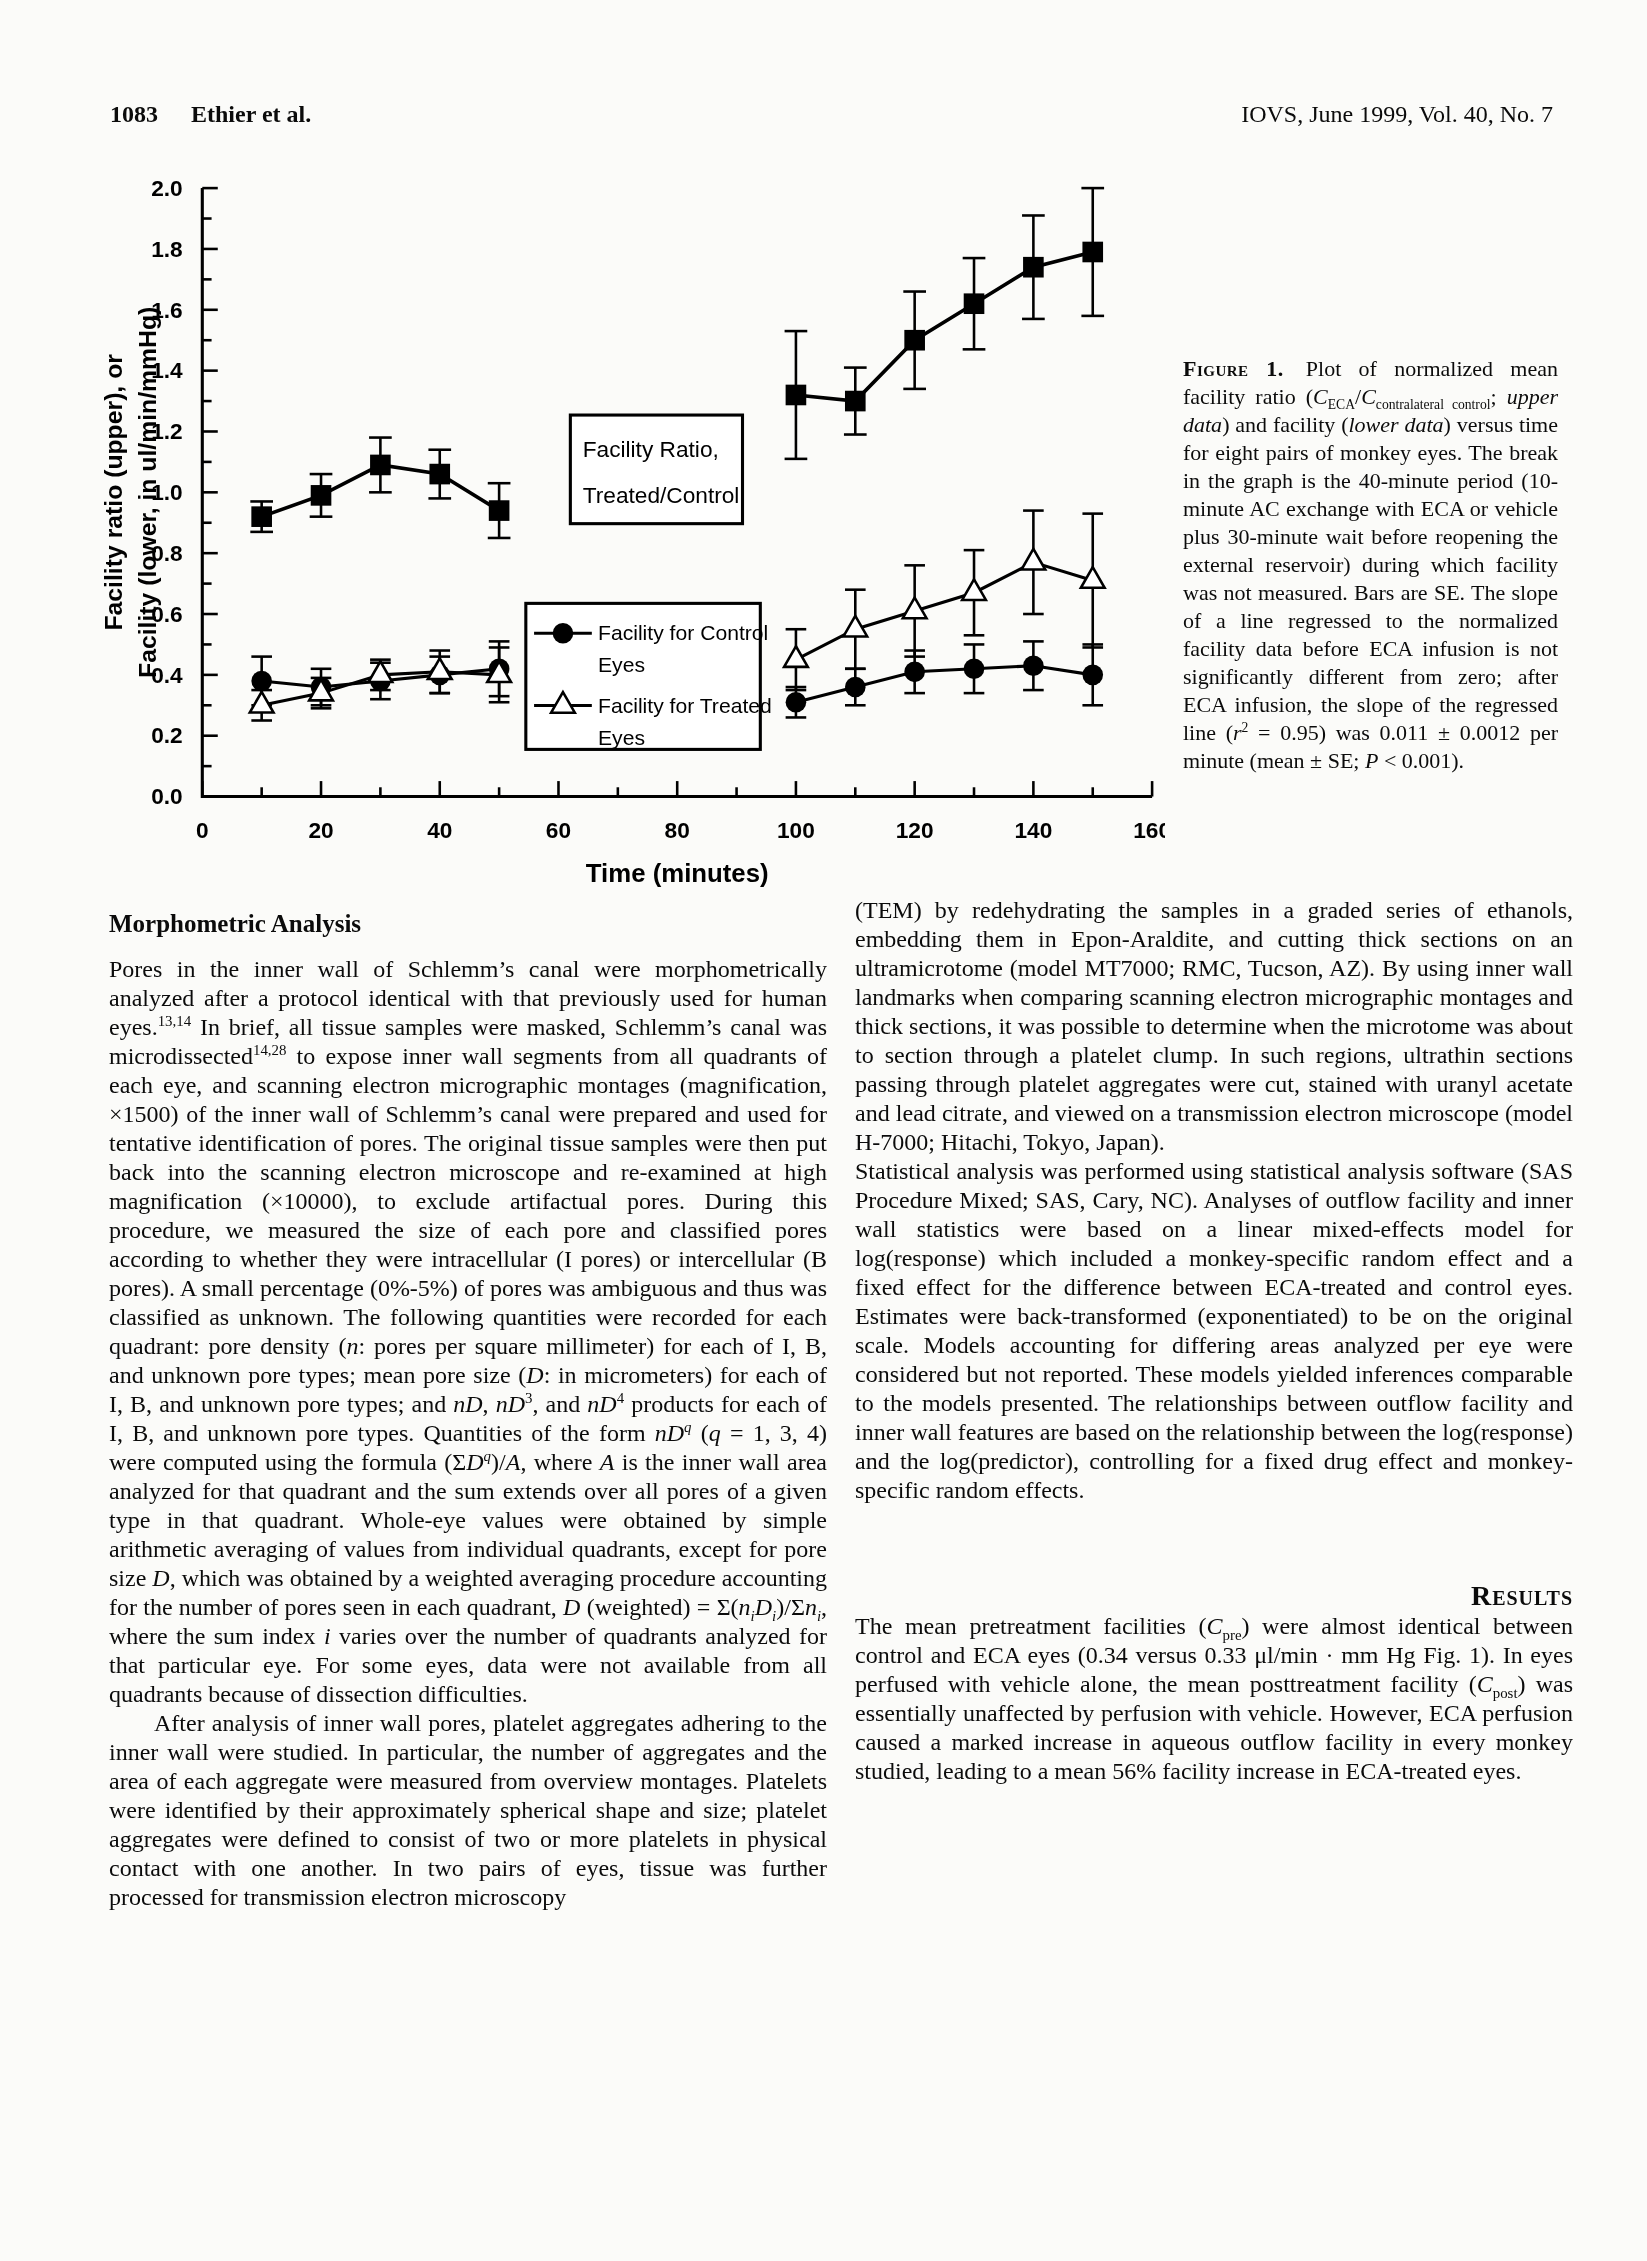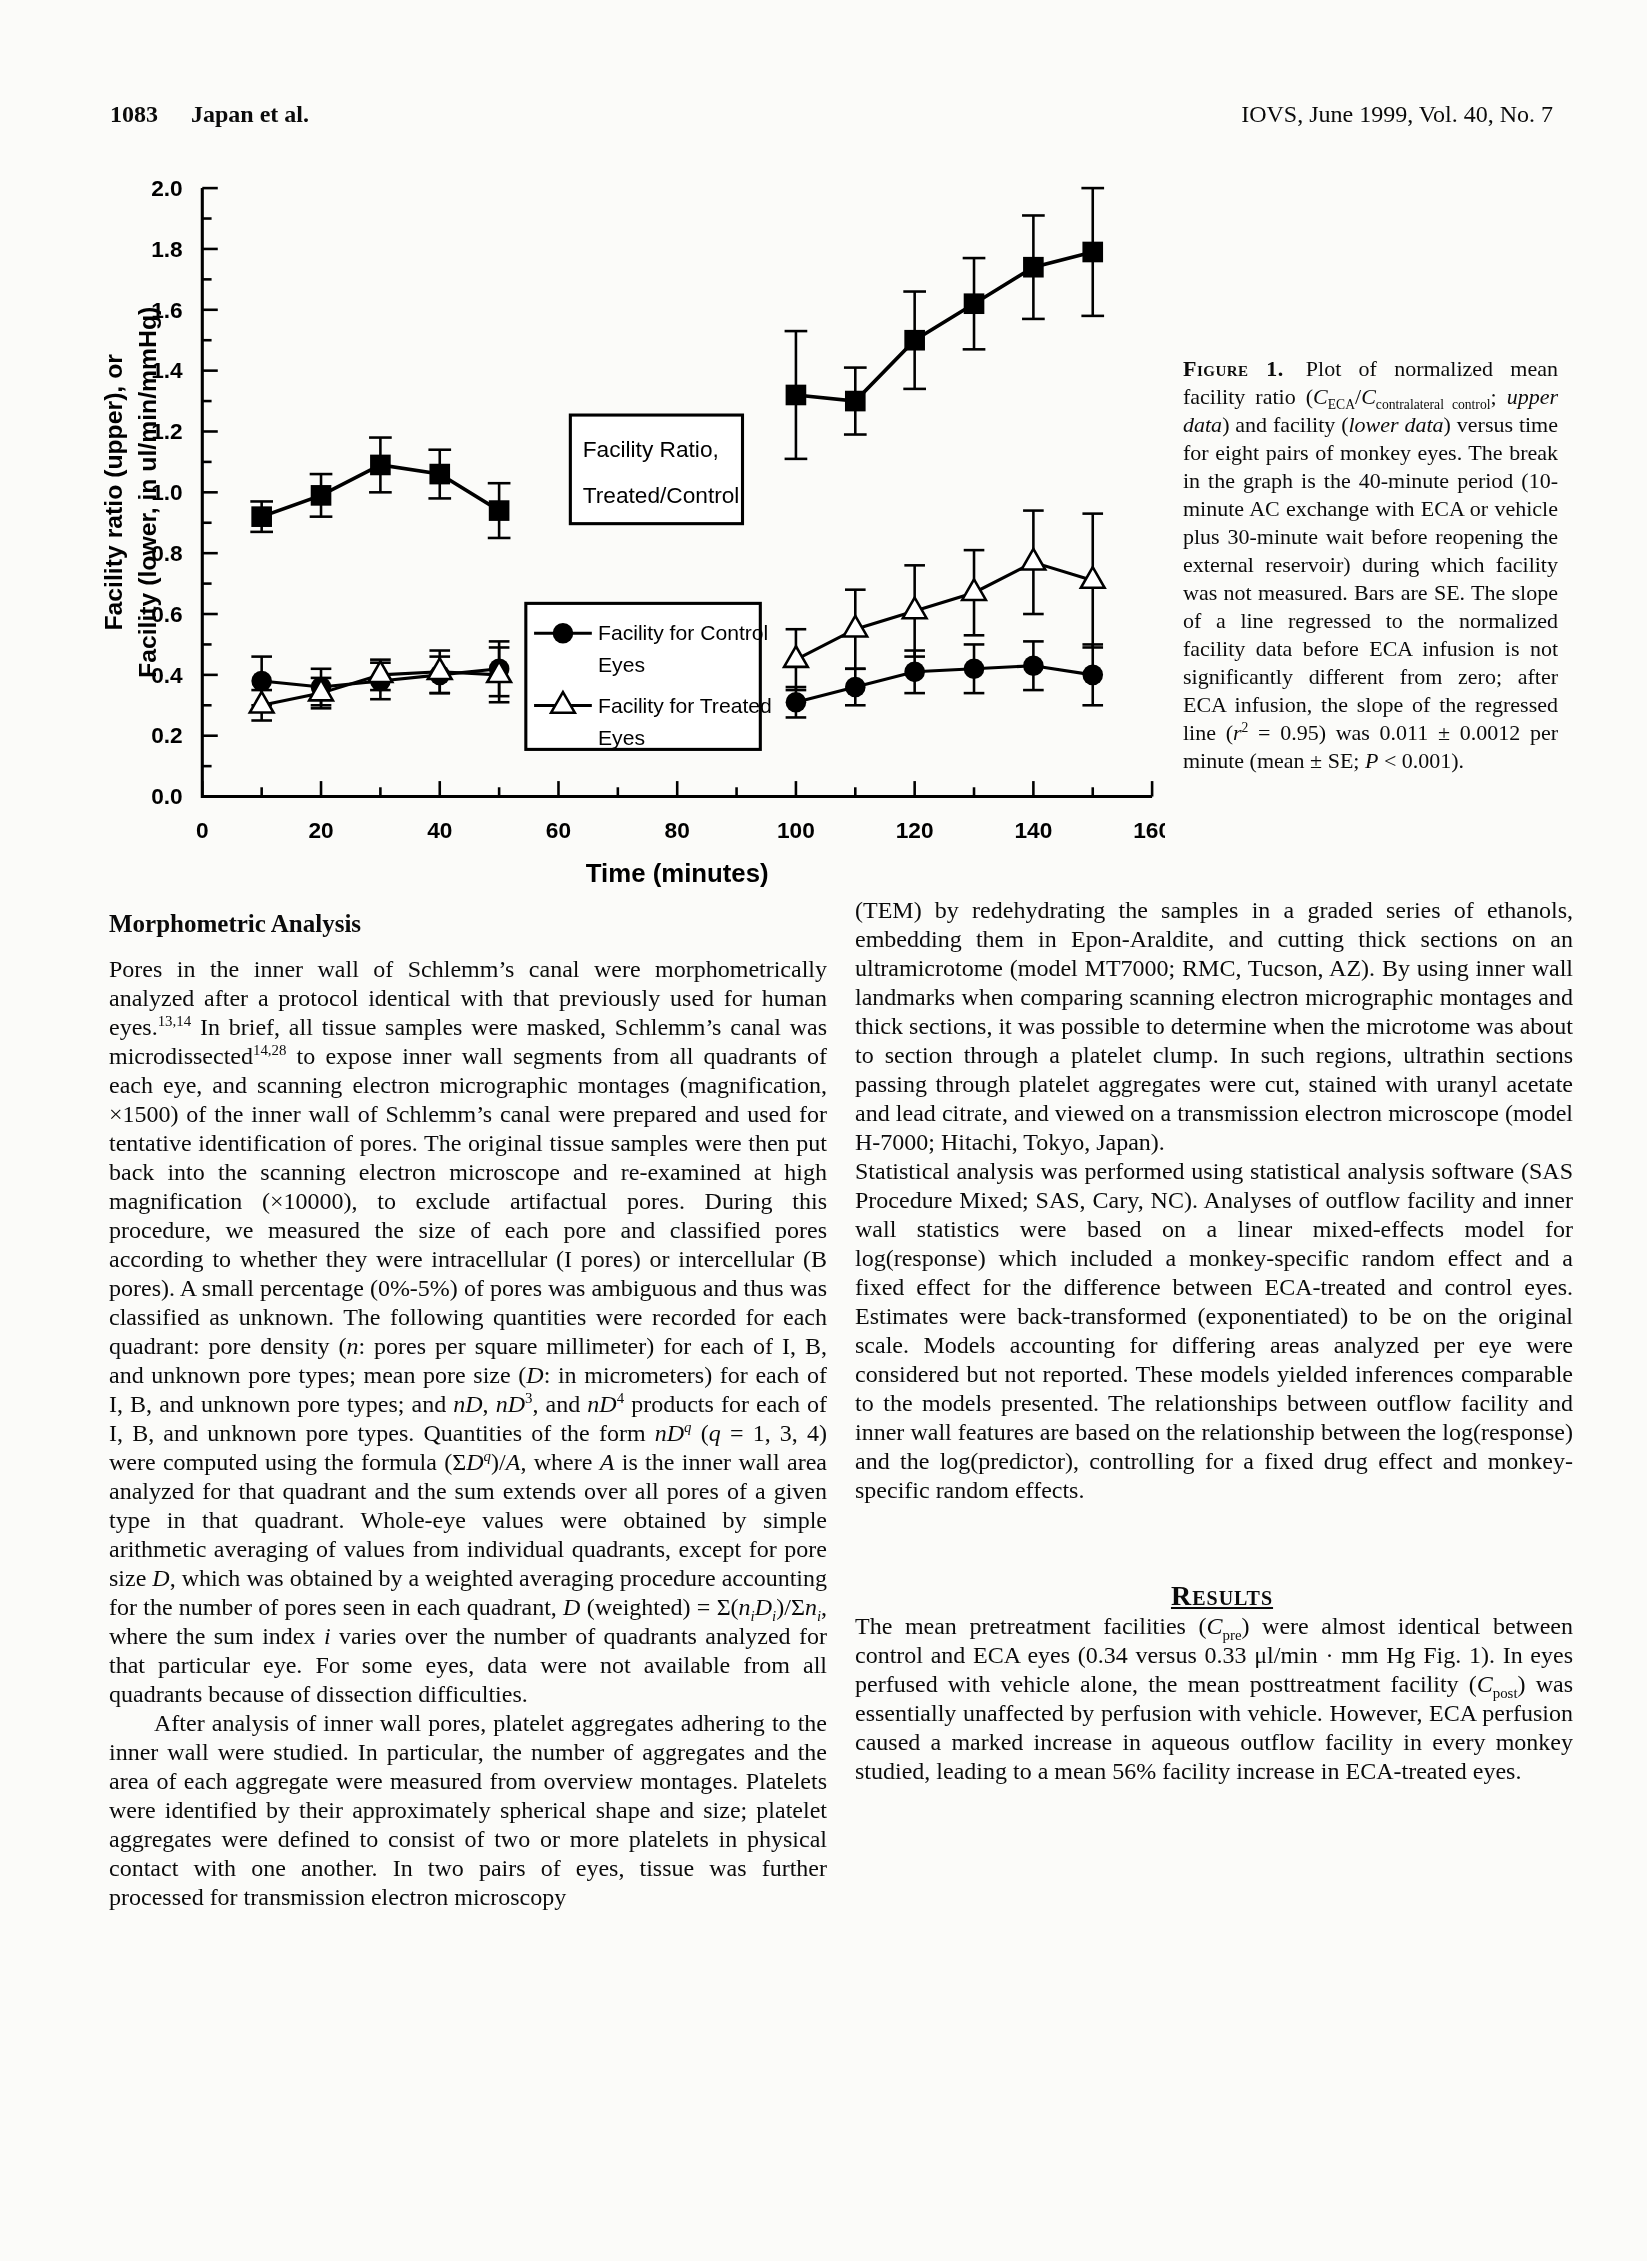--- a/index.html
+++ b/index.html
@@ -24,32 +24,32 @@
   .sc-label{font-variant:small-caps;font-weight:bold;letter-spacing:0.5px;}
   
   .col{position:absolute;width:718px;text-align:justify;font-size:24px;line-height:29px;}
   .col-left{left:109px;top:908px;}
   .col-right{left:855px;top:896px;}
   .col p{margin:0;}
   .col p.indent{text-indent:45px;}
   h2.subhead{font-size:25px;font-weight:bold;margin:0 0 15.5px 0;text-align:left;line-height:31px;}
   h2.mid{margin-top:29px;}
   h1.results{font-size:28px;font-weight:bold;font-variant:small-caps;letter-spacing:1px;
-             margin:75px 0 0 16px;text-align:center;line-height:32px;text-decoration:underline;}
+             margin:75px 0 0 16px;text-align:right;line-height:32px;}
   h2.ethacrynic{margin-top:42px;margin-bottom:17.5px;}
   sup{font-size:62%;line-height:0;}
   sub{font-size:62%;line-height:0;}
 </style>
 </head>
 <body>
 
 <div class="page">
 
   <div class="hdr-left">
-    <span class="pgnum">1083</span><span>Japan et al.</span>
+    <span class="pgnum">1083</span><span>Ethier et al.</span>
   </div>
   <div class="hdr-right">IOVS, June 1999, Vol. 40, No. 7</div>
 
   <div class="chart-wrap">
     <svg id="chart-svg" viewBox="0 0 2110 1400">
         <g stroke="#000" stroke-width="6" fill="none">
           <path d="M 243 35 L 243 1215 L 2085 1215"></path>
         </g>
         <g stroke="#000" stroke-width="5">
           <line x1="243" y1="1215" x2="273" y2="1215"></line>

